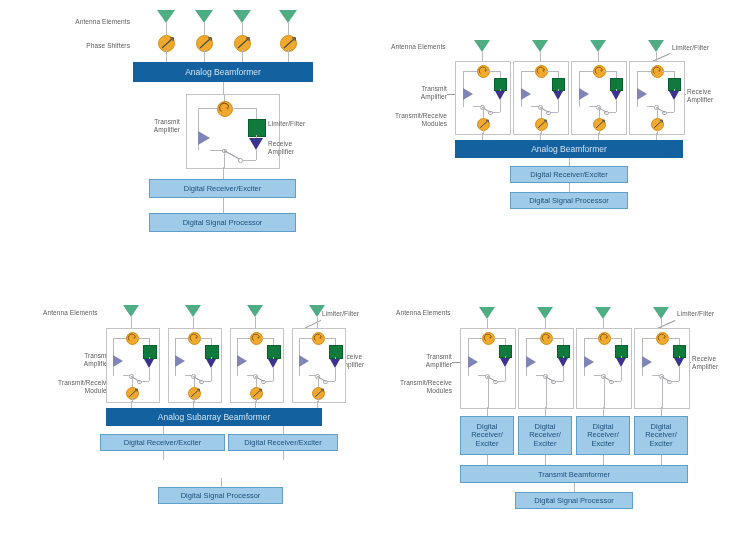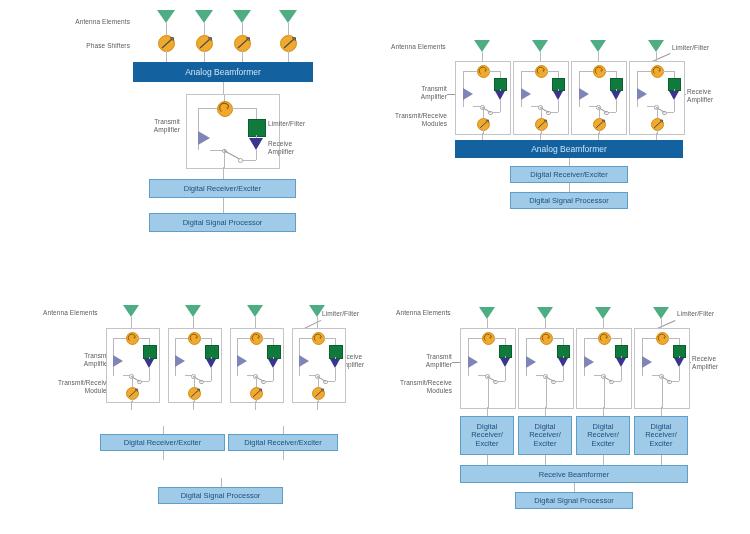--- a/index.html
+++ b/index.html
@@ -476,20 +476,21 @@
       <svg width="11" height="11">
           <line x1="2.2" y1="8.8" x2="9.8" y2="1.8" stroke="#4a4a4a" stroke-width="1"></line>
           <line x1="8" y1="1.4" x2="10.6" y2="1" stroke="#4a4a4a" stroke-width="0.9"></line>
           <line x1="10.2" y1="3.6" x2="10.7" y2="1.2" stroke="#4a4a4a" stroke-width="0.9"></line>
         </svg>
     </div>
     <div class="w wv" style="left:24.5px;top:69px;height:4px;"></div>
   </div>
   <div class="w wv" style="left:316.5px;top:134px;height:9px;"></div>
 
+  <div class="bar dark" style="left:106px;top:141px;width:216px;height:18px;">Analog  Subarray Beamformer</div>
   <div class="w wv" style="left:162.5px;top:159px;height:8px;"></div>
   <div class="w wv" style="left:282.5px;top:159px;height:8px;"></div>
   <div class="bar light" style="left:100px;top:167px;width:125px;height:17px;">Digital Receiver/Exciter</div>
   <div class="bar light" style="left:228px;top:167px;width:110px;height:17px;">Digital Receiver/Exciter</div>
   <div class="w wv" style="left:162.5px;top:184px;height:9px;"></div>
   <div class="w wv" style="left:282.5px;top:184px;height:9px;"></div>
   <div class="w wv" style="left:220.5px;top:211px;height:9px;"></div>
   <div class="bar light" style="left:158px;top:220px;width:125px;height:17px;">Digital Signal Processor</div>
 </div>
 
@@ -633,16 +634,16 @@
       <div class="arm" style="left:25.5px;top:46.5px;width:10px;transform:rotate(29deg);"></div>
     </div>
     <div class="w wv" style="left:26.5px;top:47px;height:32px;"></div>
   </div>
   <div class="w wv" style="left:280.5px;top:140px;height:9px;"></div>
   <div class="bar light tall" style="left:254px;top:149px;width:54px;height:39px;white-space:pre-line;">Digital
 Receiver/
 Exciter</div>
   <div class="w wv" style="left:280.5px;top:188px;height:10px;"></div>
 
-  <div class="bar light" style="left:80px;top:198px;width:228px;height:18px;">Receive Beamformer</div>
+  <div class="bar light" style="left:80px;top:198px;width:228px;height:18px;">Transmit Beamformer</div>
   <div class="w wv" style="left:193.5px;top:216px;height:9px;"></div>
   <div class="bar light" style="left:135px;top:225px;width:118px;height:17px;">Digital Signal Processor</div>
 </div>
 
 </body></html>

